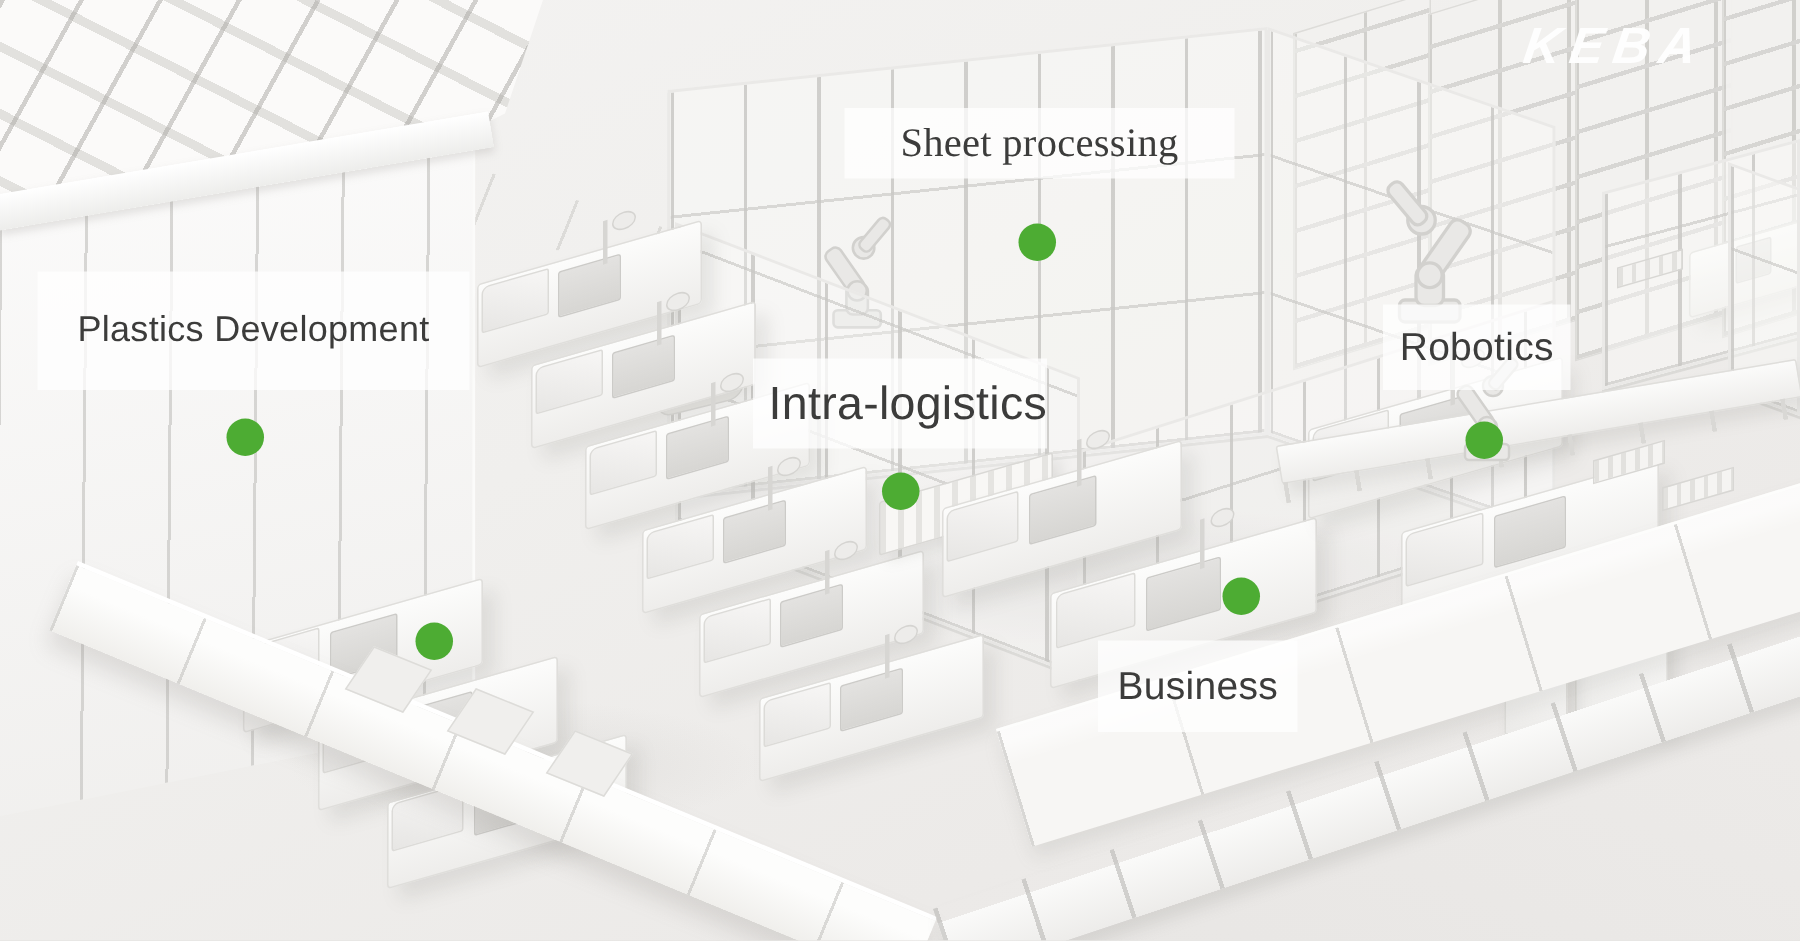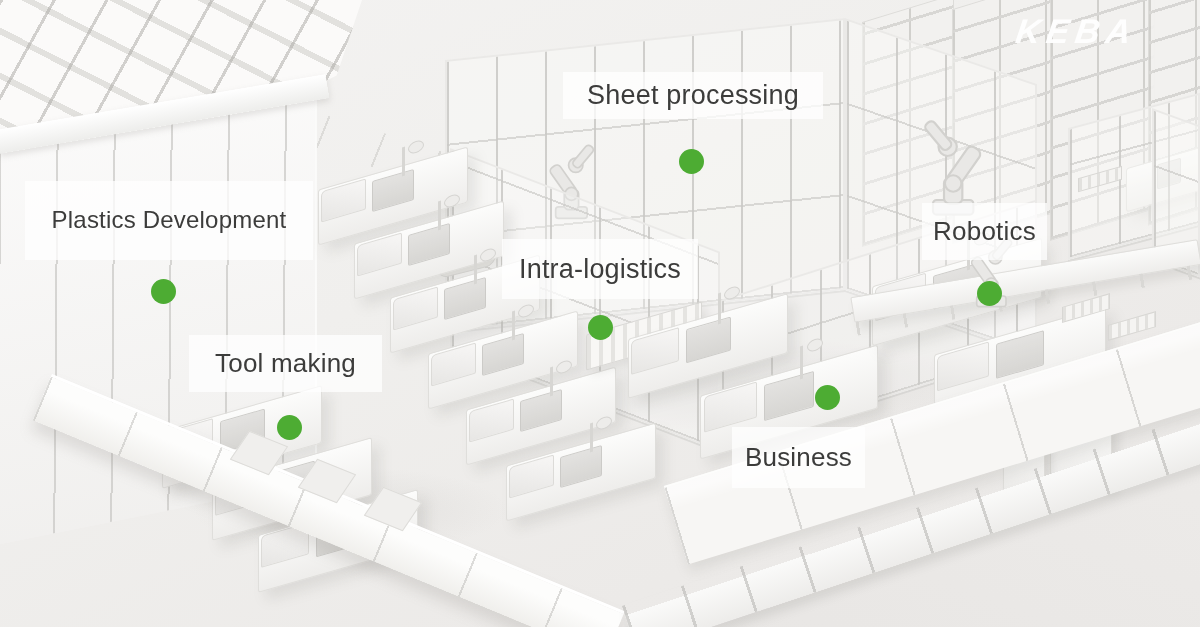--- a/index.html
+++ b/index.html
@@ -131,21 +131,21 @@
   
   .logo{left:1016px;top:12px;color:#ffffff;font-size:34px;font-weight:700;font-style:italic;
     letter-spacing:.18em;transform:skewX(-8deg);opacity:.97;user-select:none;}
 
   
   .area-label{display:flex;align-items:center;justify-content:center;text-align:center;
     font-weight:400;letter-spacing:.2px;z-index:50;}
   .area-label .ln{position:static;display:block;}
   .lbl-sheet{left:563px;top:72px;width:260px;height:47px;font-size:27px;}
   .lbl-eng{left:25px;top:181px;width:288px;height:79px;font-size:24px;flex-direction:column;line-height:1.35;}
-  .lbl-intra{left:502px;top:239px;width:196px;height:60px;font-size:27px;}
+  .lbl-intra{left:502px;top:239px;width:196px;height:60px;font-size:31px;justify-content:flex-end;}
   .lbl-rob{left:922px;top:203px;width:125px;height:57px;font-size:26px;}
   .lbl-tool{left:189px;top:335px;width:193px;height:57px;font-size:26px;}
   .lbl-plastics{left:732px;top:427px;width:133px;height:61px;font-size:26px;}
   .dot{width:25px;height:25px;border-radius:50%;z-index:60;}
   .dot-eng{left:151px;top:279px;}
   .dot-sheet{left:679px;top:149px;}
   .dot-intra{left:588px;top:315px;}
   .dot-rob{left:977px;top:281px;}
   .dot-tool{left:277px;top:415px;}
   .dot-plastics{left:815px;top:385px;}
@@ -321,34 +321,31 @@
 
   <div class="fence-tool"></div>
   <div class="lean-panel" style="left:238px;top:436px"></div>
   <div class="lean-panel" style="left:306px;top:464px"></div>
   <div class="lean-panel" style="left:372px;top:492px"></div>
   <div class="wall-plastics"></div>
   <div class="fence-bottom"></div>
 
   <div class="logo">KEBA</div>
 
-  <div class="area-label lbl-sheet" style="background: rgba(255, 255, 255, 0.74); color: rgb(60, 60, 59);">
+  <div class="area-label lbl-sheet" style="background: rgba(255, 255, 255, 0.74); color: rgb(60, 60, 59); font-family: Liberation Serif, serif;">
     <span class="ln">Sheet processing</span>
   </div>
   <div class="area-label lbl-eng" style="background: rgba(255, 255, 255, 0.74); color: rgb(60, 60, 59);">
     <span class="ln">Plastics Development</span>
   </div>
   <div class="area-label lbl-intra" style="background: rgba(255, 255, 255, 0.74); color: rgb(60, 60, 59);">
     <span class="ln">Intra-logistics</span>
   </div>
   <div class="area-label lbl-rob" style="background: rgba(255, 255, 255, 0.74); color: rgb(60, 60, 59);">
     <span class="ln">Robotics</span>
-  </div>
-  <div class="area-label lbl-tool" style="background: rgba(255, 255, 255, 0.74); color: rgb(60, 60, 59);">
-    <span class="ln">Tool making</span>
   </div>
   <div class="area-label lbl-plastics" style="background: rgba(255, 255, 255, 0.74); color: rgb(60, 60, 59);">
     <span class="ln">Business</span>
   </div>
 
   <div class="dot dot-eng" style="background: rgb(77, 172, 51);"></div>
   <div class="dot dot-sheet" style="background: rgb(77, 172, 51);"></div>
   <div class="dot dot-intra" style="background: rgb(77, 172, 51);"></div>
   <div class="dot dot-rob" style="background: rgb(77, 172, 51);"></div>
   <div class="dot dot-tool" style="background: rgb(77, 172, 51);"></div>

